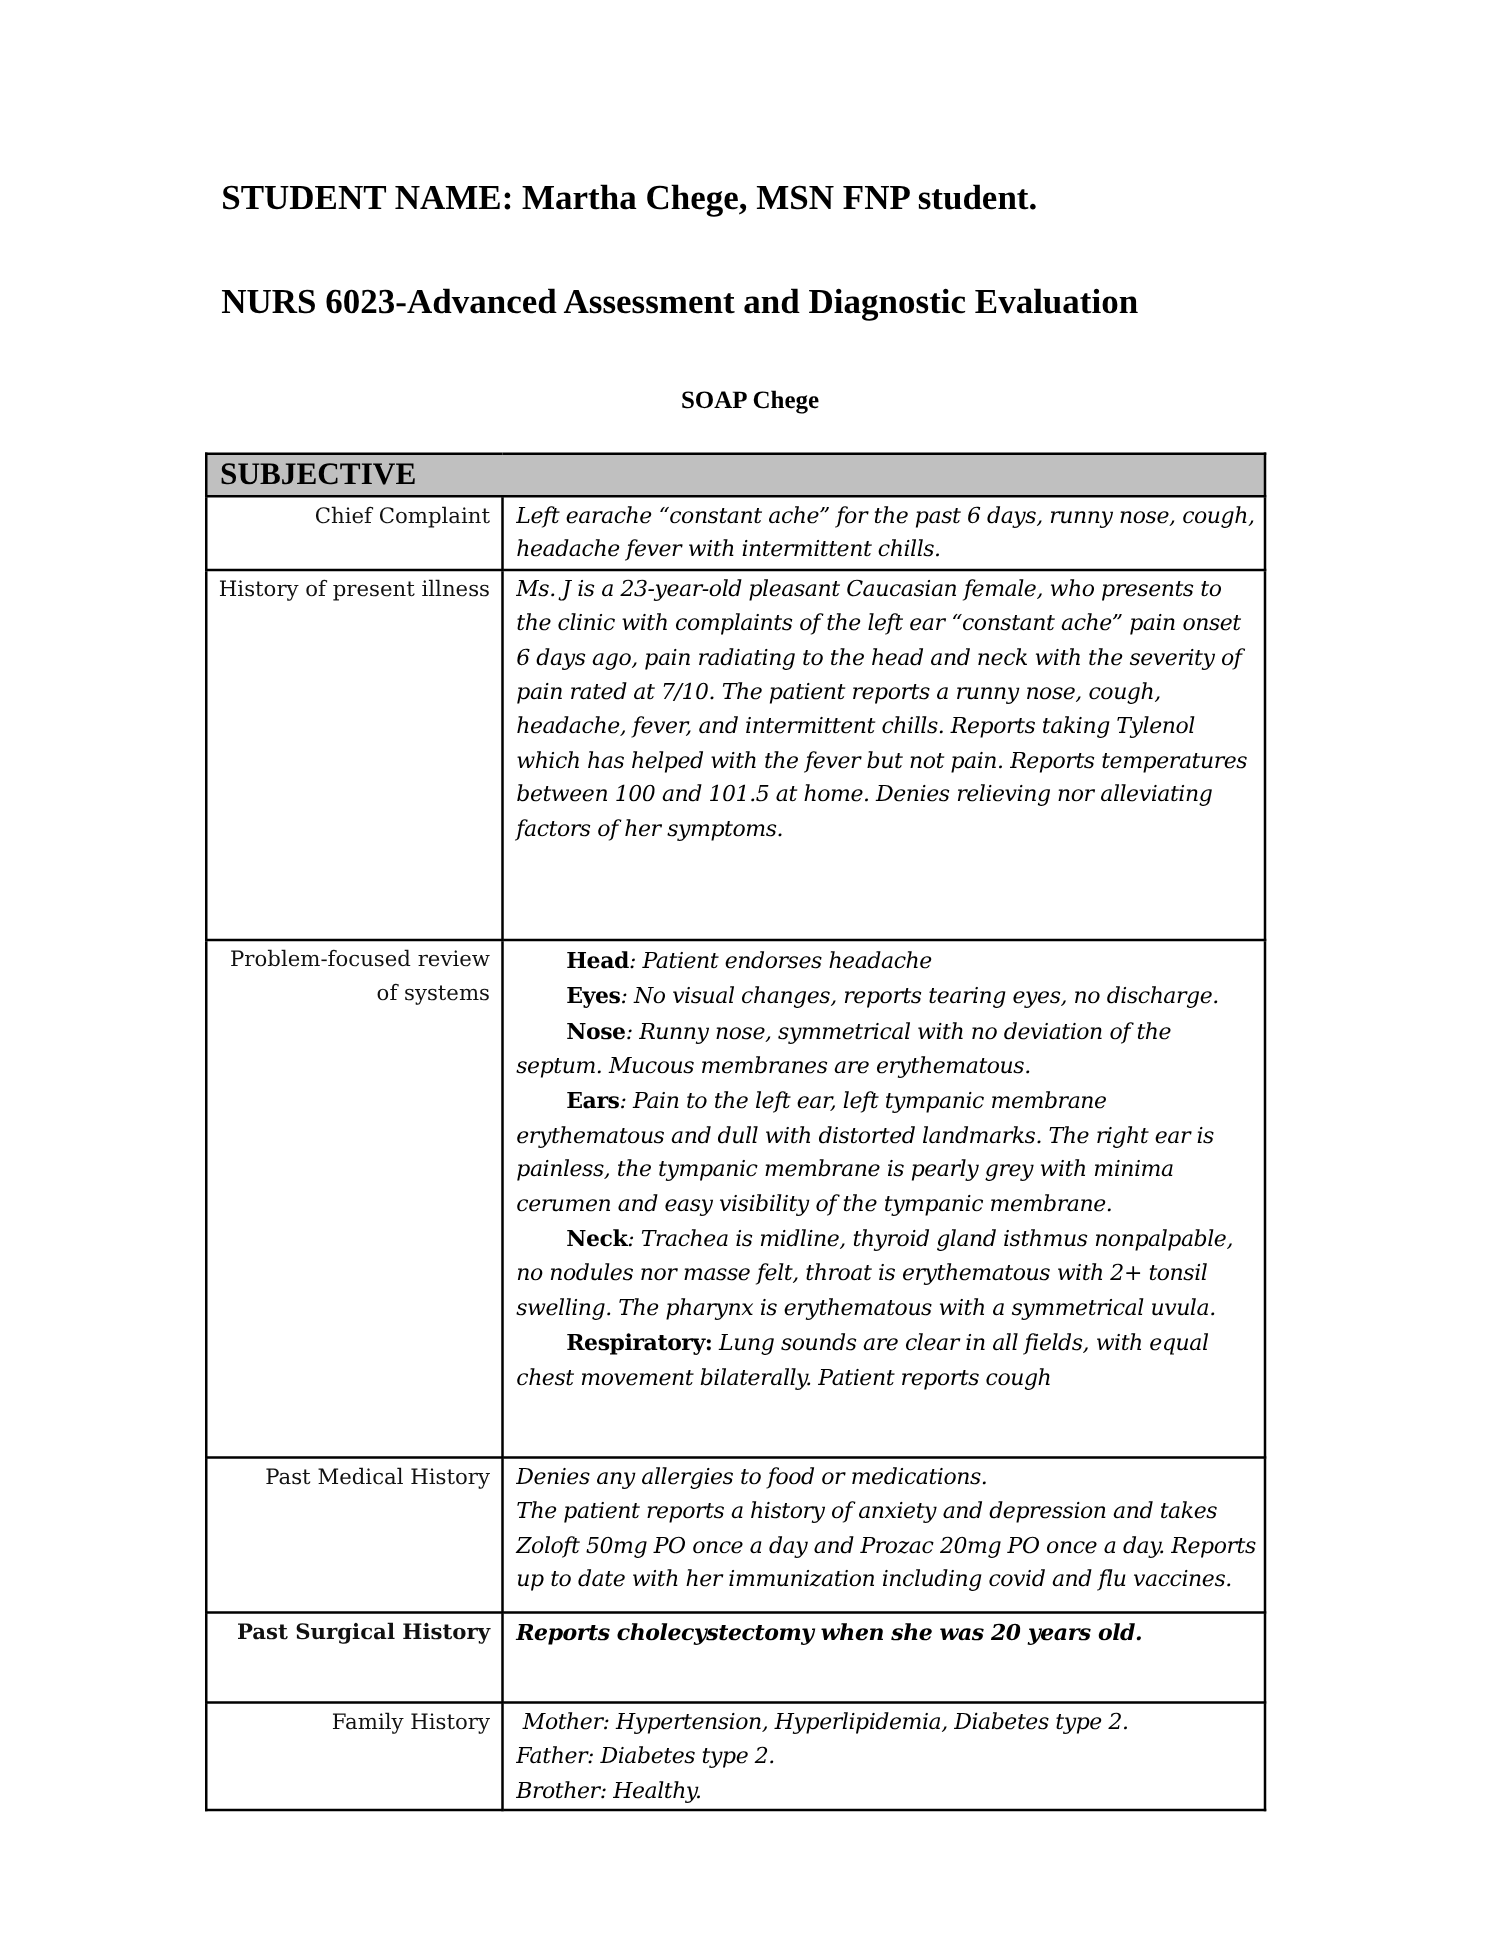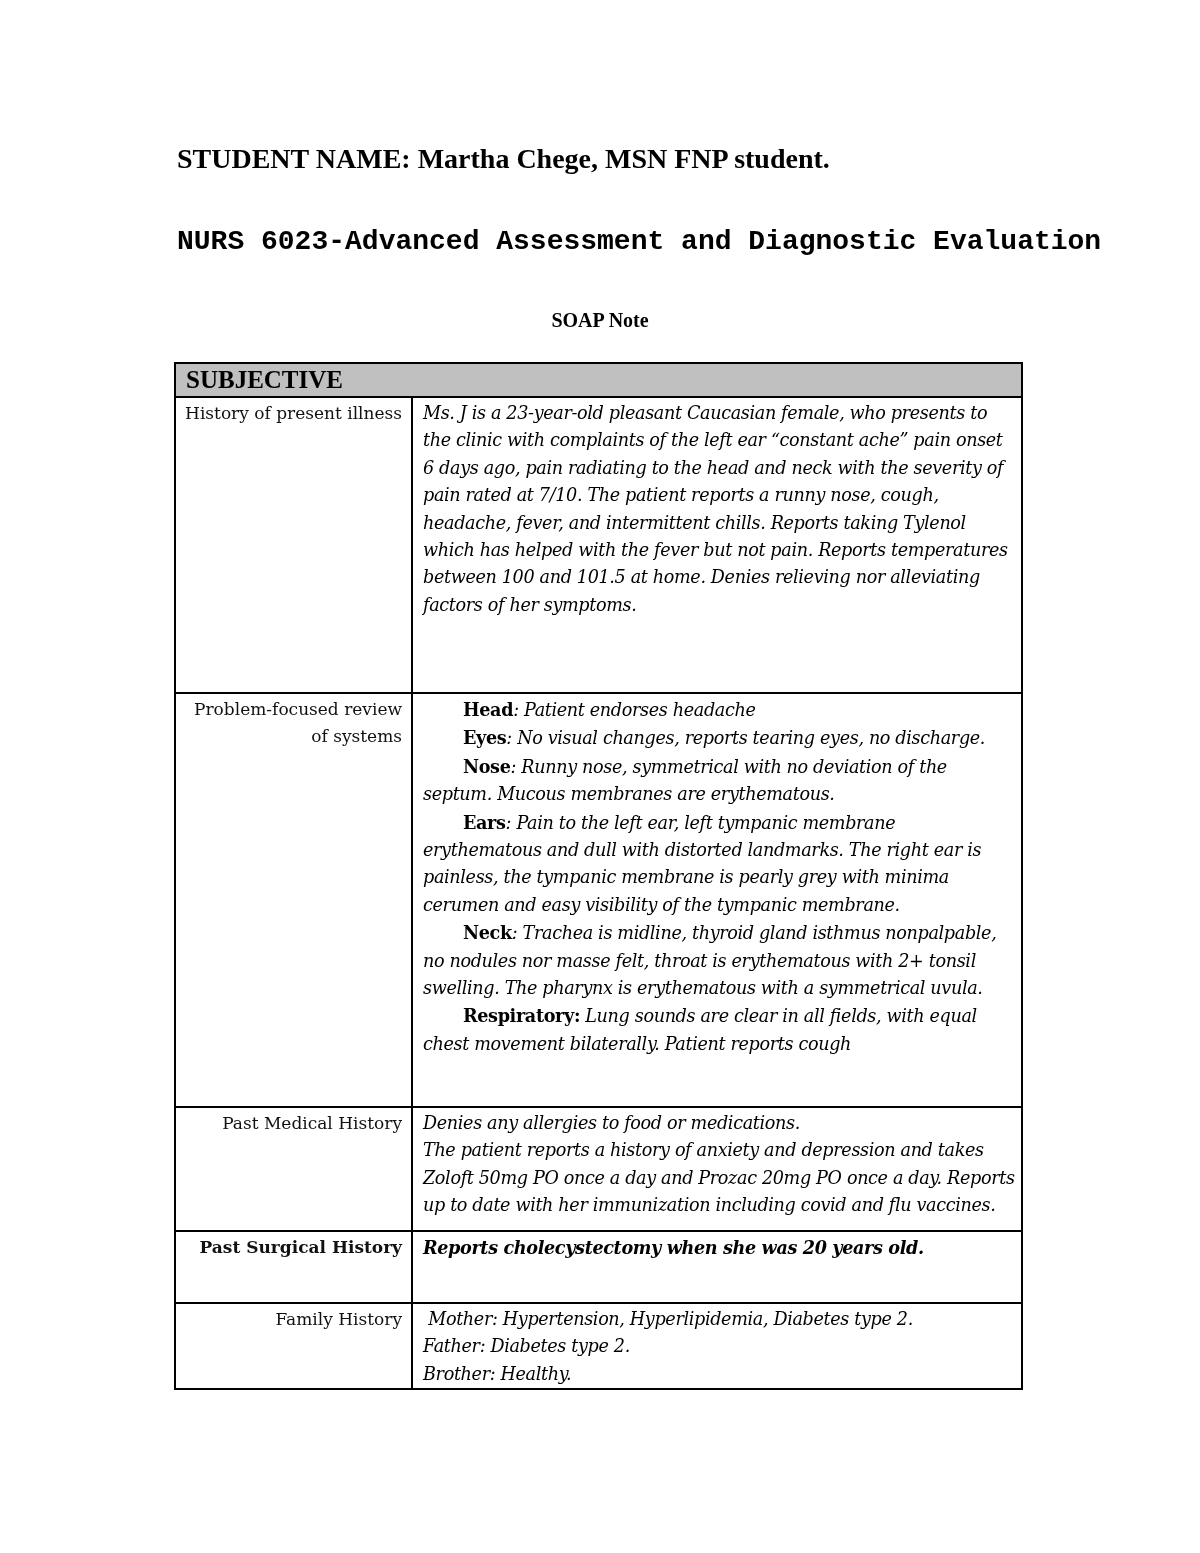--- a/index.html
+++ b/index.html
@@ -1,39 +1,43 @@
 <!DOCTYPE html>
 <html><head>
 <meta charset="utf-8">
 <style>
   html, body { margin: 0; padding: 0; background: #ffffff; }
   body { width: 1200px; height: 1553px; position: relative; overflow: hidden; font-family: "DejaVu Serif", serif; color: #000; }
   .hdr { position: absolute; left: 177px; font-family: "Liberation Serif", serif; font-weight: bold; font-size: 28px; white-space: nowrap; }
   .title { position: absolute; left: 0; width: 1200px; top: 309px; text-align: center; font-family: "Liberation Serif", serif; font-weight: bold; font-size: 20px; }
-  table.soap { position: absolute; left: 174px; top: 362px; width: 849px; border-collapse: collapse; border: 2px solid #000; }
+  table.soap { position: absolute; left: 164px; top: 362px; width: 849px; border-collapse: collapse; border: 2px solid #000; }
   table.soap td { border: 2px solid #000; vertical-align: top; padding: 0; }
   .section-head { background: #c0c0c0; font-family: "Liberation Serif", serif; font-weight: bold; font-size: 25px; padding: 2px 10px 0 10px !important; height: 30px; }
   .label-cell { width: 220px; text-align: right; font-family: "DejaVu Serif", serif; font-size: 17px; line-height: 27.4px; padding: 2px 9px 0 6px !important; color: #111; }
   .content-cell { font-family: "DejaVu Serif", serif; font-style: italic; font-size: 17.6px; line-height: 27.4px; padding: 2px 6px 0 10px !important; letter-spacing: -0.35px; }
   .content-cell .line { display: block; }
   .content-cell b { font-style: normal; font-weight: bold; margin-left: 40px; }
 </style>
 </head>
 <body>
 
 <div class="hdr" style="top:143px;">STUDENT NAME: Martha Chege, MSN FNP student.</div>
-<div class="hdr" style="top:226px;font-family:Liberation Mono, monospace;">NURS 6023-Advanced Assessment and Diagnostic Evaluation</div>
-<div class="title">SOAP Note</div>
+<div class="hdr" style="top:226px;">NURS 6023-Advanced Assessment and Diagnostic Evaluation</div>
+<div class="title">SOAP Chege</div>
 
 <table class="soap">
   <tbody>
       <tr>
     <td colspan="2" class="section-head">SUBJECTIVE</td>
   </tr>
 
+  <tr style="height:56px;">
+    <td class="label-cell">Chief Complaint</td>
+    <td class="content-cell">Left earache “constant ache” for the past 6 days, runny nose, cough, headache fever with intermittent chills.</td>
+  </tr>
 
   <tr style="height:296px;">
     <td class="label-cell">History of present illness</td>
     <td class="content-cell">Ms. J is a 23-year-old pleasant Caucasian female, who presents to the clinic with complaints of the left ear “constant ache” pain onset 6 days ago, pain radiating to the head and neck with the severity of pain rated at 7/10. The patient reports a runny nose, cough, headache, fever, and intermittent chills. Reports taking Tylenol which has helped with the fever but not pain. Reports temperatures between 100 and 101.5 at home. Denies relieving nor alleviating factors of her symptoms.</td>
   </tr>
 
   <tr style="height:414px;">
     <td class="label-cell">Problem-focused review of systems</td>
     <td class="content-cell">
       <span class="line"><b>Head</b><span>: </span><span>Patient endorses headache</span></span>

